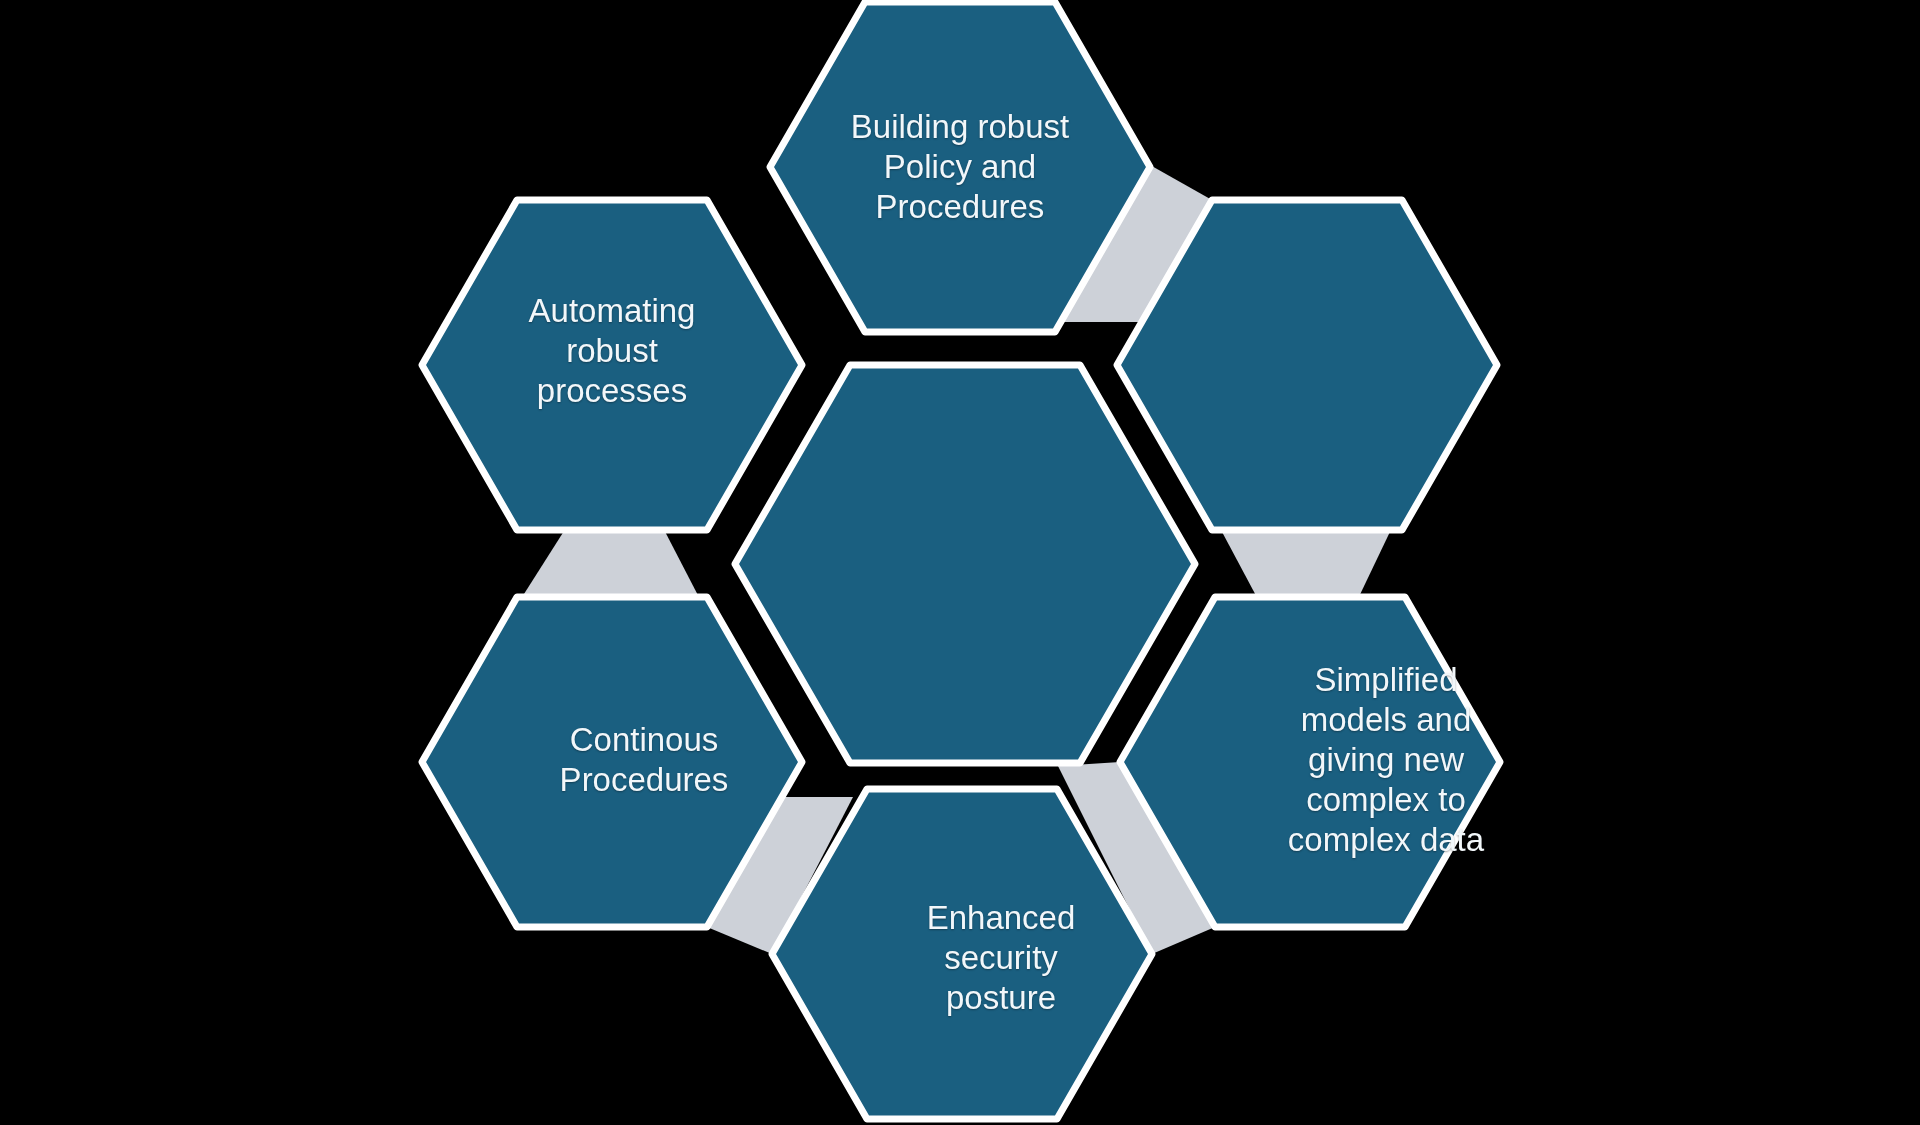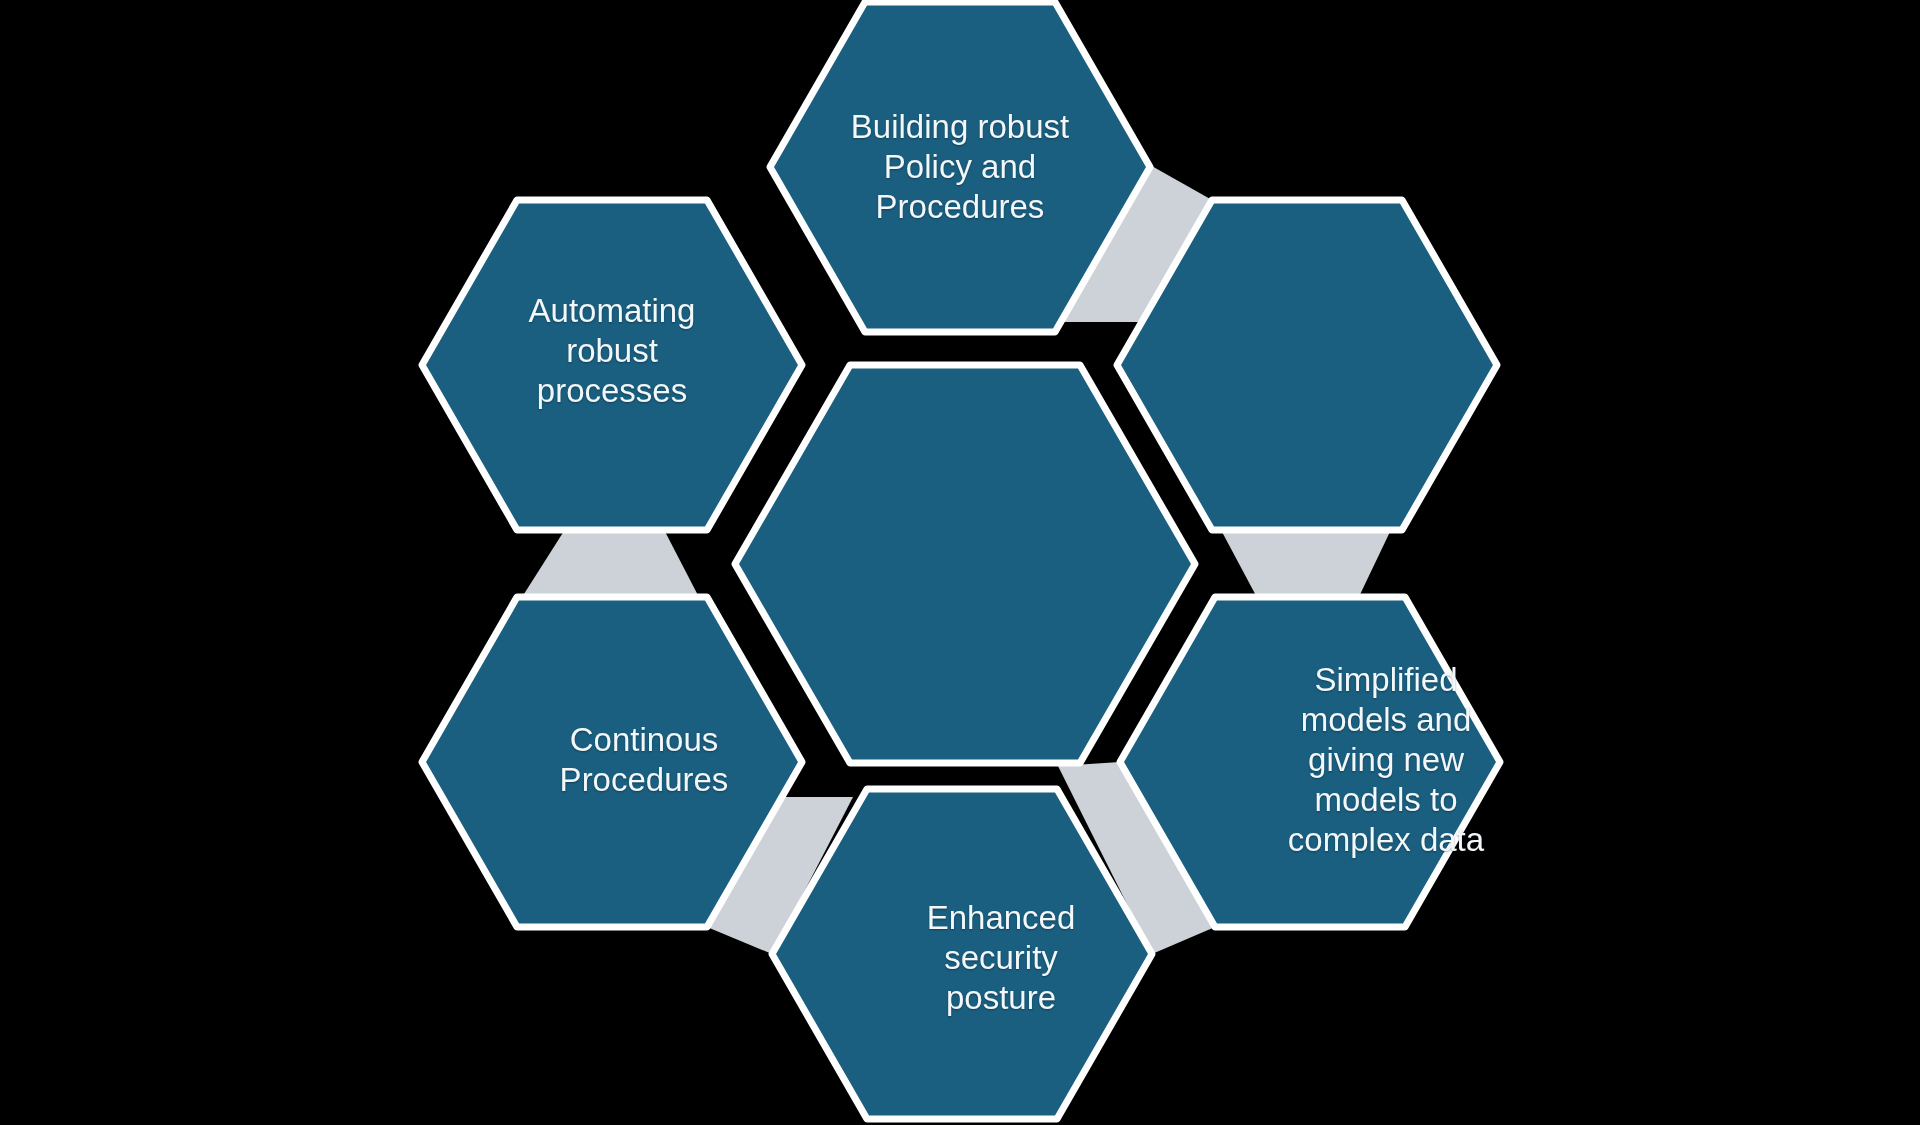--- a/index.html
+++ b/index.html
@@ -81,21 +81,21 @@
 
   <div class="label" style="left:612px; top:760px;margin-left:32px;">
     <div>Continous</div>
     <div>Procedures</div>
   </div>
 
   <div class="label" style="left:1386px; top:760px;">
     <div>Simplified</div>
     <div>models and</div>
     <div>giving new</div>
-    <div>models to</div>
+    <div>complex to</div>
     <div>complex data</div>
   </div>
 
   <div class="label" style="left:962px; top:958px;margin-left:39px;">
     <div>Enhanced</div>
     <div>security</div>
     <div>posture</div>
   </div>
 
 </div>

